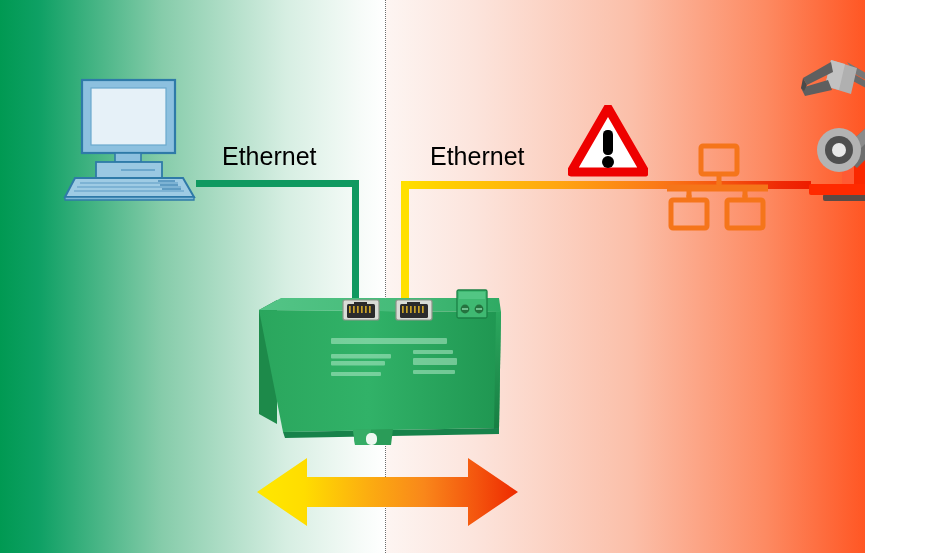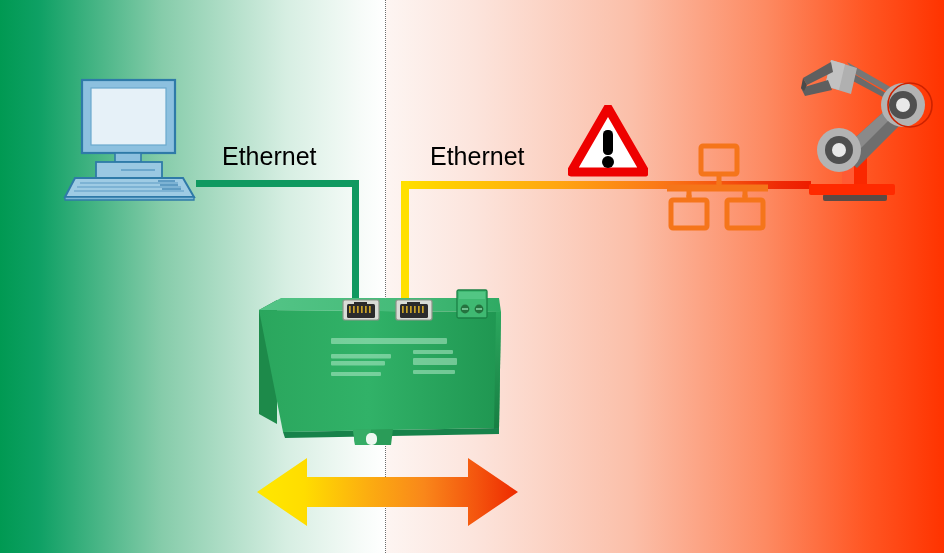--- a/index.html
+++ b/index.html
@@ -5,21 +5,21 @@
   html, body {
     margin: 0;
     padding: 0;
     background: #ffffff;
   }
   body {
     font-family: "Liberation Sans", sans-serif;
   }
   #stage {
     position: relative;
-    width: 944px;
+    width: 865px;
     height: 553px;
     overflow: hidden;
     background: #ffffff;
   }
   
   .bg-zone {
     position: absolute;
     top: 0;
     height: 100%;
   }

